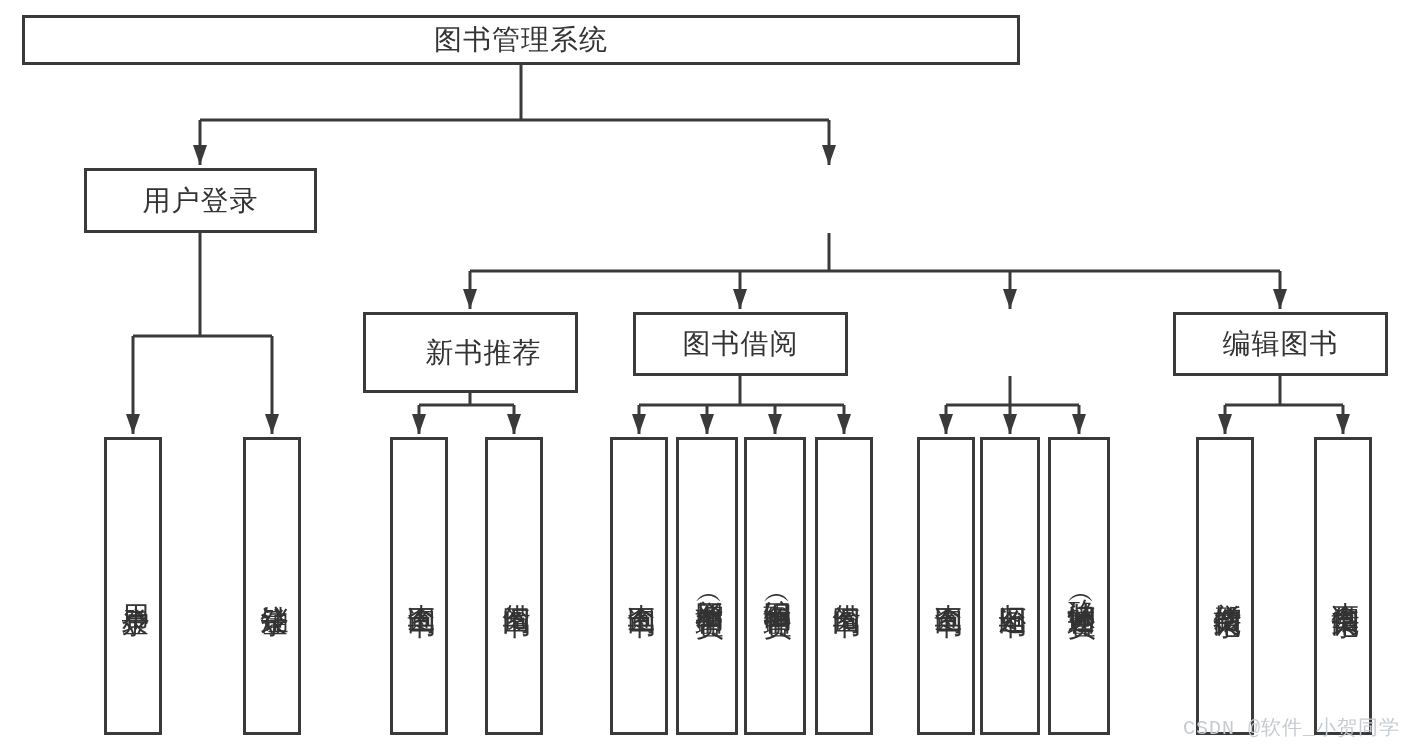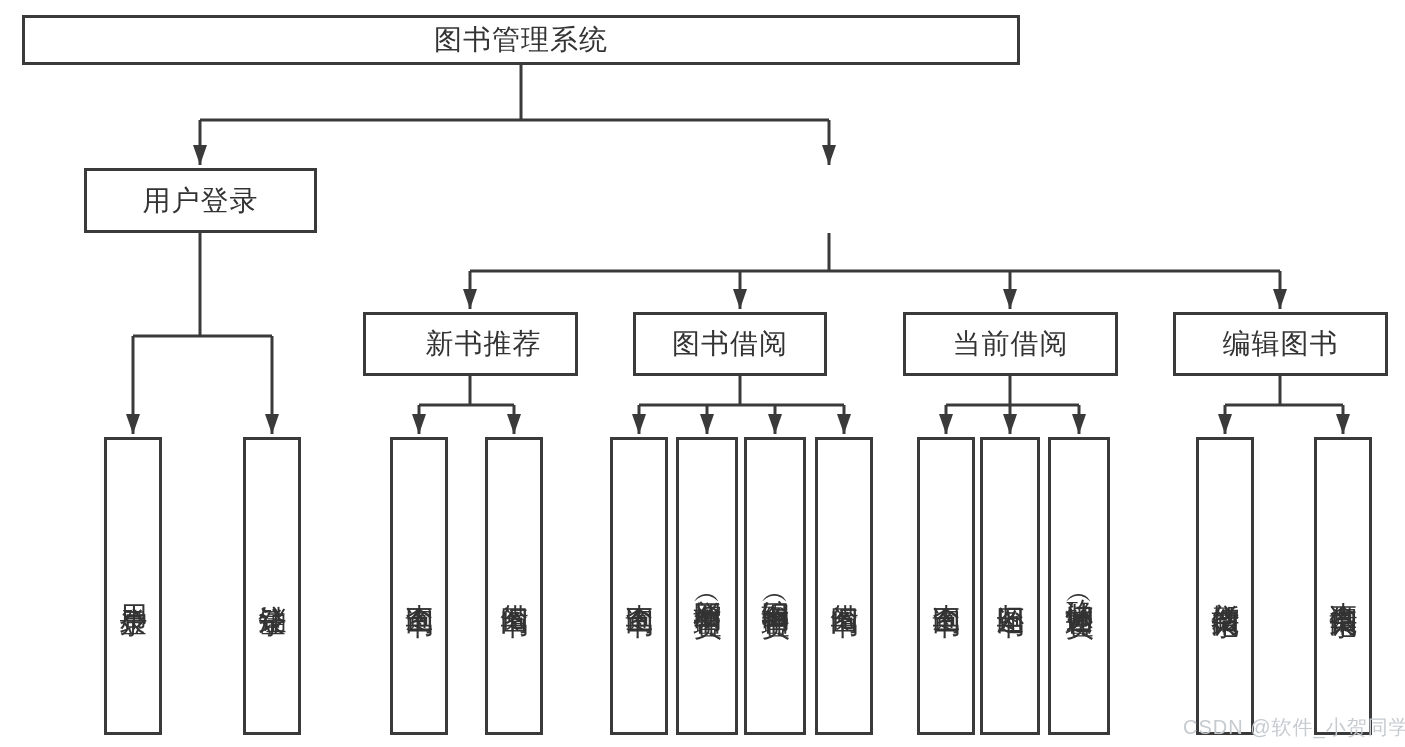--- a/index.html
+++ b/index.html
@@ -2,21 +2,21 @@
 <html><head>
 <meta charset="utf-8">
 <style>
   html, body { margin: 0; padding: 0; background: #ffffff; }
   .stage {
     position: relative;
     width: 1405px;
     height: 747px;
     background: #ffffff;
     overflow: hidden;
-    font-family: Liberation Sans, sans-serif;
+    font-family: Liberation Mono, monospace;
     color: #333333;
   }
   .connectors {
     position: absolute;
     left: 0; top: 0;
     width: 1405px; height: 747px;
     pointer-events: none;
   }
   .node {
     position: absolute;
@@ -100,28 +100,25 @@
   </svg>
 
   <div class="node hnode" style="left:22px; top:15px; width:998px; height:50px;">
     <span>图书管理系统</span>
   </div>
 
   <div class="node hnode" style="left:84px; top:168px; width:233px; height:65px;">
     <span>用户登录</span>
   </div>
 
-  <div class="node hnode" style="left:363px; top:312px; width:215px; height:64px;padding-left:26px;">
+  <div class="node hnode" style="left:363px; top:312px; width:215px; height:81px;padding-left:26px;">
     <span>新书推荐</span>
   </div>
-  <div class="node hnode" style="left:633px; top:312px; width:194px; height:64px;">
+  <div class="node hnode" style="left:633px; top:312px; width:215px; height:64px;">
     <span>图书借阅</span>
-  </div>
-  <div class="node hnode" style="left:903px; top:312px; width:215px; height:64px;">
-    <span>当前借阅</span>
   </div>
   <div class="node hnode" style="left:1173px; top:312px; width:215px; height:64px;">
     <span>编辑图书</span>
   </div>
 
   <div class="node leaf" style="left:104px; top:437px; width:58px; height:298px;">
     <span>用户登录</span>
   </div>
   <div class="node leaf" style="left:243px; top:437px; width:58px; height:298px;">
     <span>注销登录</span>

